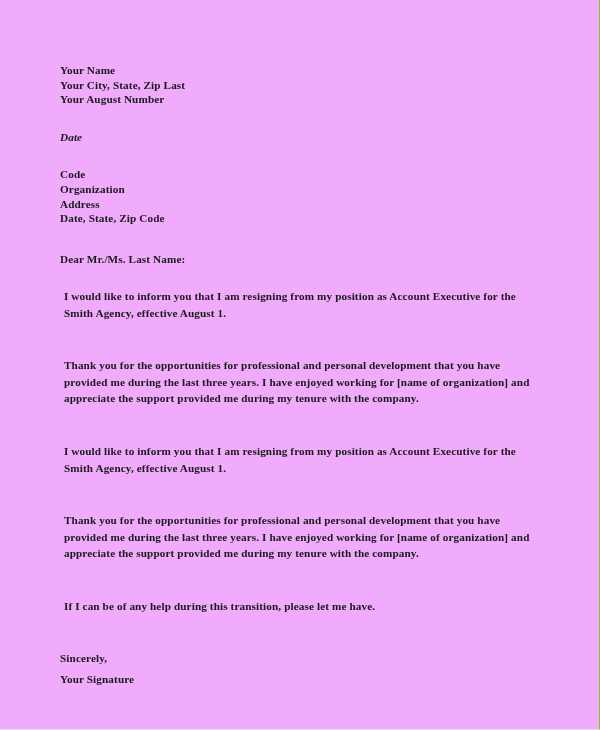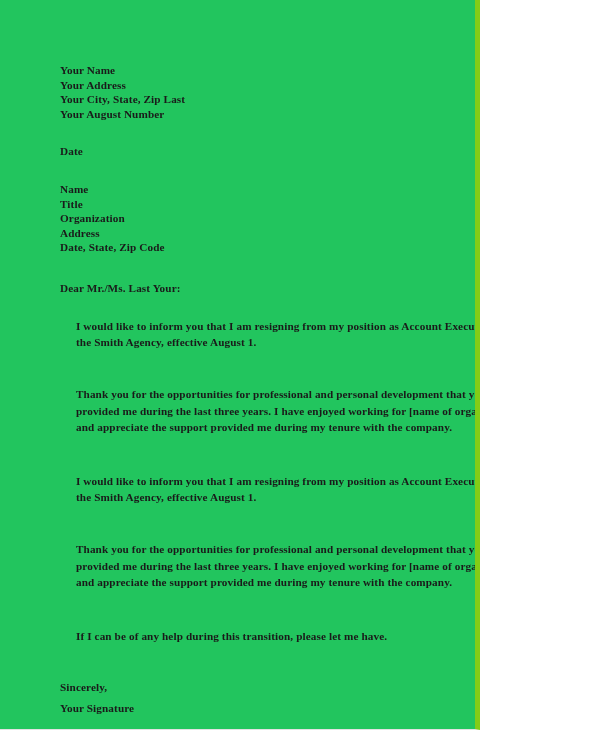--- a/index.html
+++ b/index.html
@@ -6,25 +6,25 @@
     margin: 0;
     padding: 0;
     background: #ffffff;
   }
   body {
     font-family: "Liberation Serif", "DejaVu Serif", serif;
     color: #1a1a1a;
   }
   .page {
     position: relative;
-    width: 480px;
+    width: 600px;
     height: 730px;
-    background: #22c55e;
+    background: #f0abfc;
     box-sizing: border-box;
-    border-right: 5px solid #84cc16;
+    border-right: 1px solid #84cc16;
     border-bottom: 1px solid #e3e3e3;
     overflow: hidden;
   }
   .letter {
     position: absolute;
     left: 60px;
     top: 0;
     width: 478px;
   }
   .line, .para {
@@ -35,29 +35,29 @@
   }
   
   .block-tight {
     line-height: 14.6px;
   }
   .block-tight .line {
     display: block;
     white-space: nowrap;
   }
   #sender-block { margin-top: 63px; }
-  #date-block   { margin-top: 23px; }
+  #date-block   { margin-top: 23px; font-style: italic; }
   #recipient-block { margin-top: 23px; }
   #salutation-block { margin-top: 26px; }
 
   
   .para {
     line-height: 16.4px;
     text-align: left;
-    margin: 16px;
+    margin: 4px;
   }
   #para-1 { margin-top: 22px; }
   #para-2 { margin-top: 36px; }
   #para-3 { margin-top: 37px; }
   #para-4 { margin-top: 36px; }
   #para-5 { margin-top: 37px; }
 
   
   #closing-block {
     margin-top: 33px;
@@ -69,39 +69,37 @@
   }
 </style>
 </head>
 <body>
 
 <div class="page">
   <div class="letter">
 
     <div class="block-tight" id="sender-block">
       <span class="line">Your Name</span>
-      <span class="line">Your Address</span>
       <span class="line">Your City, State, Zip Last</span>
       <span class="line">Your August Number</span>
     </div>
 
     <div class="block-tight" id="date-block">
       <span class="line">Date</span>
     </div>
 
     <div class="block-tight" id="recipient-block">
-      <span class="line">Name</span>
-      <span class="line">Title</span>
+      <span class="line">Code</span>
       <span class="line">Organization</span>
       <span class="line">Address</span>
       <span class="line">Date, State, Zip Code</span>
     </div>
 
     <div class="block-tight" id="salutation-block">
-      <span class="line">Dear Mr./Ms. Last Your:</span>
+      <span class="line">Dear Mr./Ms. Last Name:</span>
     </div>
 
     <p class="para" id="para-1">I would like to inform you that I am resigning from my position as Account Executive for the Smith Agency, effective August 1.</p>
     <p class="para" id="para-2">Thank you for the opportunities for professional and personal development that you have provided me during the last three years. I have enjoyed working for [name of organization] and appreciate the support provided me during my tenure with the company.</p>
     <p class="para" id="para-3">I would like to inform you that I am resigning from my position as Account Executive for the Smith Agency, effective August 1.</p>
     <p class="para" id="para-4">Thank you for the opportunities for professional and personal development that you have provided me during the last three years. I have enjoyed working for [name of organization] and appreciate the support provided me during my tenure with the company.</p>
     <p class="para" id="para-5">If I can be of any help during this transition, please let me have.</p>
 
     <div class="block-tight" id="closing-block">
       <span class="line">Sincerely,</span>

